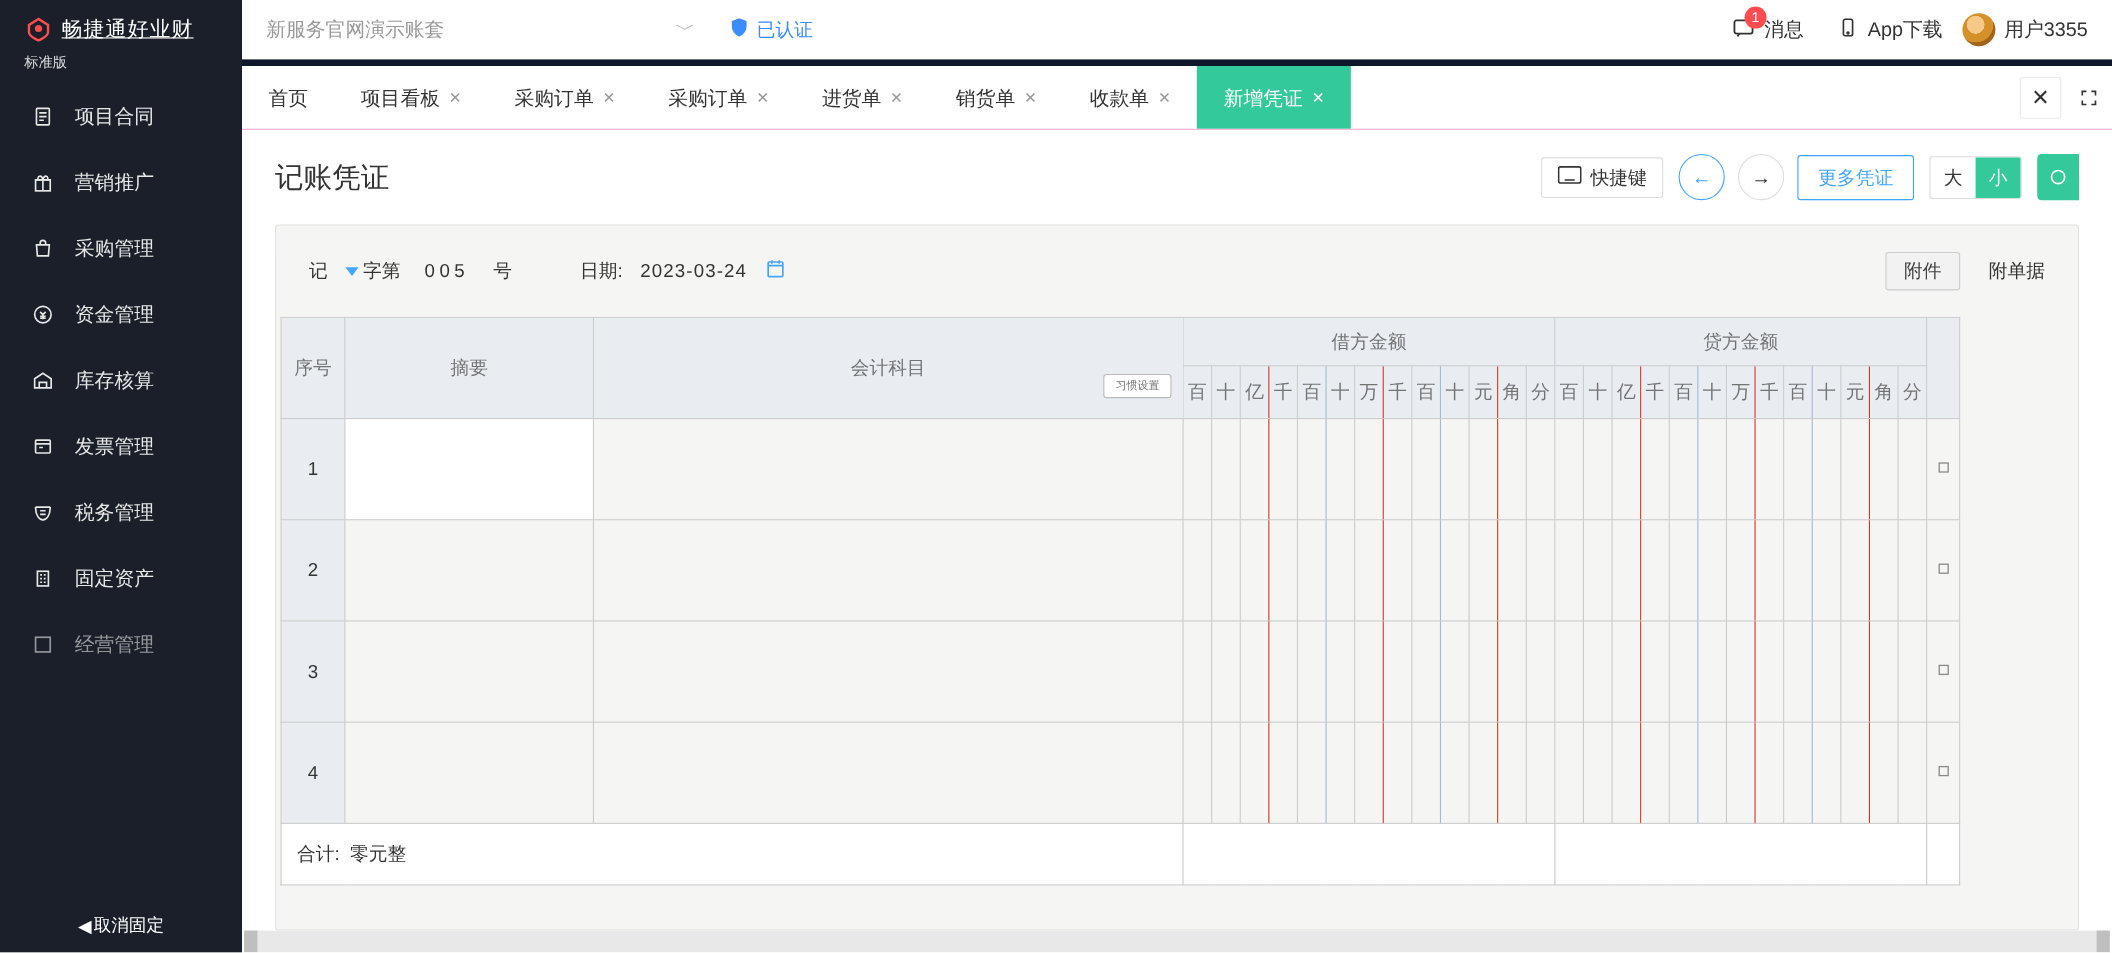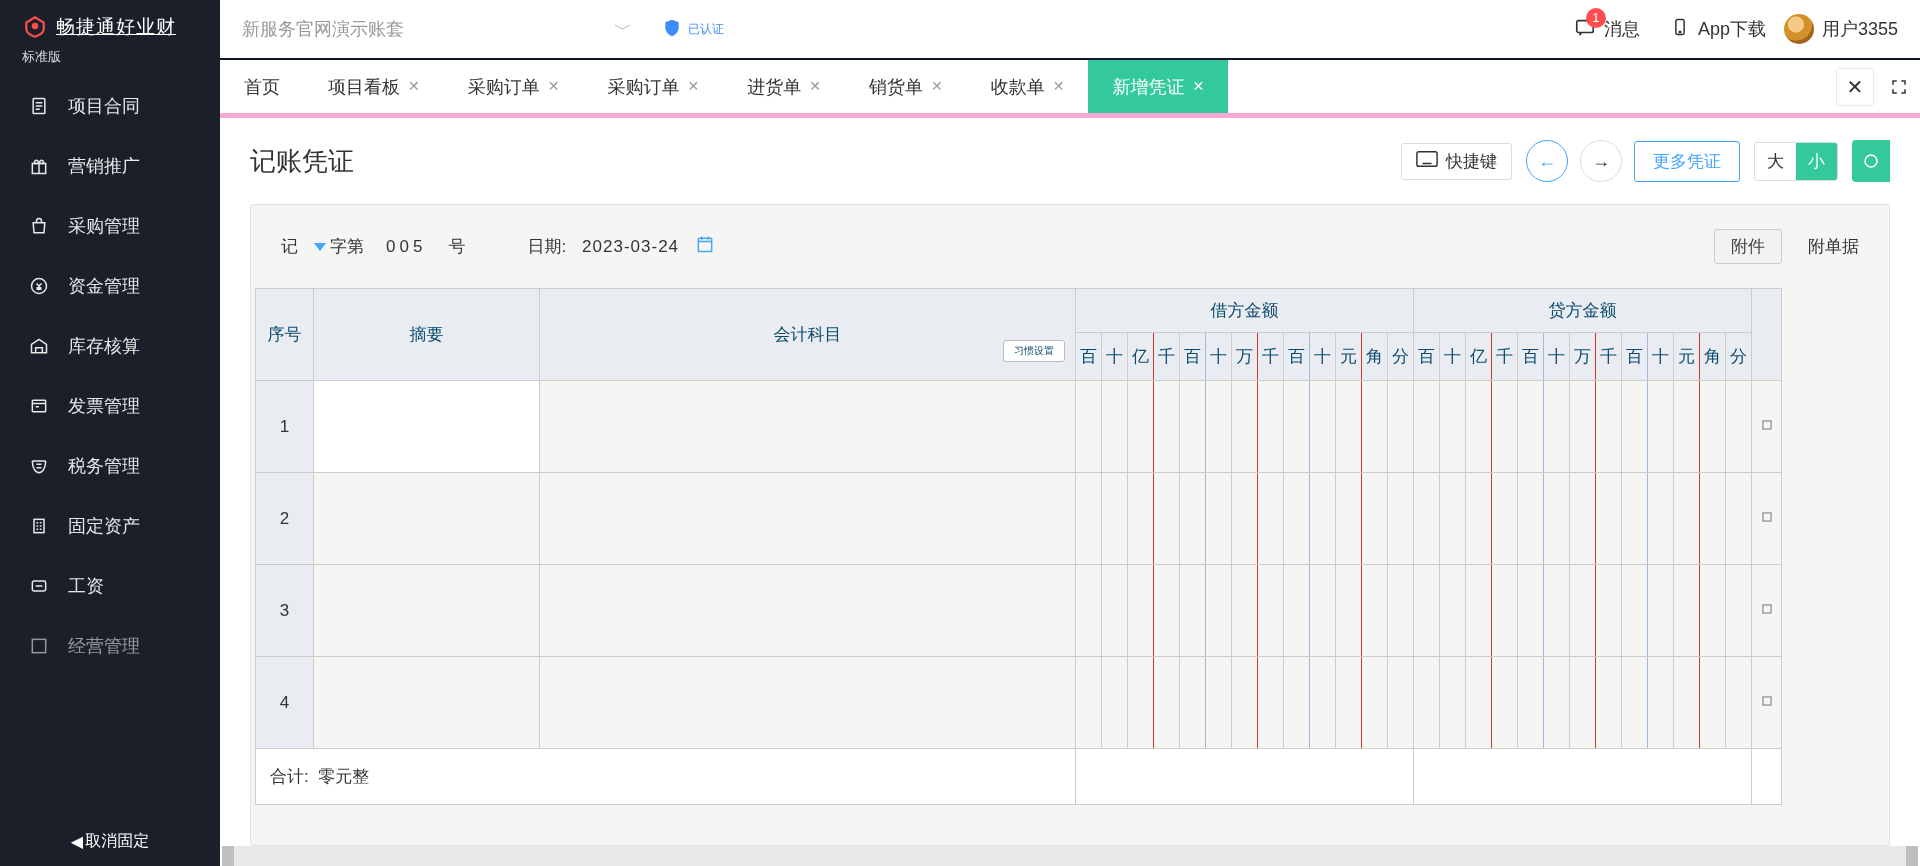--- a/index.html
+++ b/index.html
@@ -18,29 +18,29 @@
 .menu-icon { width: 22px; height: 22px; display:flex;align-items:center;justify-content:center; }
 .menu-icon svg { stroke: #e8e8e8; }
 .sidebar-footer { padding: 14px 0; text-align: center; cursor: pointer; font-size: 16px; display:flex;align-items:center;justify-content:center;gap:2px;}
 .menu::-webkit-scrollbar { width: 14px; }
 .menu::-webkit-scrollbar-track { background: #b8b8b8; }
 .menu::-webkit-scrollbar-thumb { background: #555; }
 
 
 .main { flex: 1; display: flex; flex-direction: column; background: #fff; overflow:hidden;}
 
-.topbar { height: 60px; display: flex; align-items: center; padding: 0 22px; border-bottom: 2px solid #0f172a; background:#fff;}
+.topbar { height: 60px; display: flex; align-items: center; padding: 0 22px; border-bottom: 6px solid #0f172a; background:#fff;}
 .account-select { flex: 0 0 390px; display:flex; align-items:center; justify-content:space-between; color: #999; font-size: 18px; cursor:pointer;}
-.verified { display:flex; align-items:center; gap:6px; color:#3b8cff; font-size:12px; margin-left: 30px;}
+.verified { display:flex; align-items:center; gap:6px; color:#3b8cff; font-size:17px; margin-left: 30px;}
 .topbar-spacer { flex:1; }
 .top-action { display:flex; align-items:center; gap:8px; margin-left: 30px; cursor:pointer; font-size:18px; color:#333; position:relative;}
 .badge { position:absolute; top:-8px; left:12px; background:#ff4d4f; color:#fff; border-radius:50%; width:20px; height:20px; font-size:13px; display:flex;align-items:center;justify-content:center;}
 .avatar { width:30px; height:30px; border-radius:50%; background: radial-gradient(circle at 40% 35%, #f6c988 0 30%, #d4912a 31% 60%, #a0641b 61% 100%); margin-left:18px;}
 
-.tabbar { height: 58px; display:flex; align-items:stretch; background:#fff; border-bottom: 5px solid #f9a8d4; position:relative;font-family:Liberation Serif, serif;}
+.tabbar { height: 58px; display:flex; align-items:stretch; background:#fff; border-bottom: 1px solid #f9a8d4; position:relative;}
 .tab { display:flex; align-items:center; gap:8px; padding: 0 24px; font-size:18px; color:#333; cursor:pointer; }
 .tab-close { color:#999; font-size:14px; cursor:pointer; }
 .tab.active { background:#34c99b; color:#fff; }
 .tab.active .tab-close { color:#fff; }
 .tabbar-right { margin-left:auto; display:flex; align-items:center; gap:10px; padding-right:6px;}
 .tab-x-box { width:38px; height:38px; border:1px solid #eaeaea; border-radius:3px; display:flex;align-items:center;justify-content:center; cursor:pointer; font-size:20px;}
 .tab-full-box { width:30px; display:flex;align-items:center;justify-content:center; cursor:pointer;}
 
 .content { flex:1; padding: 22px 0 0 0; display:flex; flex-direction:column; overflow:hidden; position:relative;}
 .content-header { display:flex; align-items:center; padding: 0 30px 22px 30px;}
@@ -63,21 +63,21 @@
 .vt-num { letter-spacing:4px; padding: 2px 6px;}
 .vt-date { letter-spacing:1px;}
 .cal-icon { color:#42a5ff; cursor:pointer;}
 .vt-spacer{flex:1;}
 .attach-btn { padding:5px 16px; border:1px solid #ccc; color:#404040; border-radius:3px; background:#f2f2f2; margin-right:10px;}
 .attach-label { color:#333;}
 
 .table-wrap { flex:1; overflow:auto; padding:0 4px;}
 .vtable { border-collapse: collapse; table-layout:fixed; }
 .vtable th, .vtable td { border:1px solid #ccc; }
-.vtable thead th { background:#e9edf2; font-weight:normal; font-size:17px; color:#0c4a6e; }
+.vtable thead th { background:#e9edf2; font-weight:normal; font-size:17px; color:#737373; }
 .th-seq { width:58px; height:92px;}
 .th-summary { width:226px;}
 .th-subject-wrap { width:536px; position:relative;}
 .habit-btn { position:absolute; right:10px; top:50%; transform:translateY(-50%); padding:3px 10px; border:1px solid #bbb; border-radius:3px; font-size:10px; background:#fff; cursor:pointer;margin-top:16px;}
 .th-amount-group { width:320px; height:44px;}
 .digit-cell { width:26px; height:48px; font-size:15px;}
 .vtable tbody tr { height:92px;}
 .vtable tbody td.seq-cell { text-align:center; background:#e9edf2; font-size:17px;}
 .vtable tbody td.summary-cell { background:#fff; }
 .vtable tbody td.summary-cell.inactive { background:#f5f6f3;}
@@ -173,29 +173,20 @@
           <span>税务管理</span>
         </div>
       <div class="menu-item">
           <span class="menu-icon">
             <svg width="20" height="20" viewBox="0 0 24 24" fill="none" stroke-width="1.8">
               <rect x="6" y="4" width="12" height="16"></rect>
               <path d="M9 8h2M13 8h2M9 12h2M13 12h2M9 16h2M13 16h2"></path>
             </svg>
           </span>
           <span>固定资产</span>
-        </div>
-      <div class="menu-item">
-          <span class="menu-icon">
-            <svg width="20" height="20" viewBox="0 0 24 24" fill="none" stroke-width="1.8">
-              <rect x="4" y="6" width="16" height="12" rx="2"></rect>
-              <path d="M8 12h8"></path>
-            </svg>
-          </span>
-          <span>工资</span>
         </div>
       <div class="menu-item" style="opacity:.6">
           <span class="menu-icon">
             <svg width="20" height="20" viewBox="0 0 24 24" fill="none" stroke-width="1.8">
               <rect x="4" y="4" width="16" height="16"></rect>
             </svg>
           </span>
           <span>经营管理</span>
         </div>
     </div>

